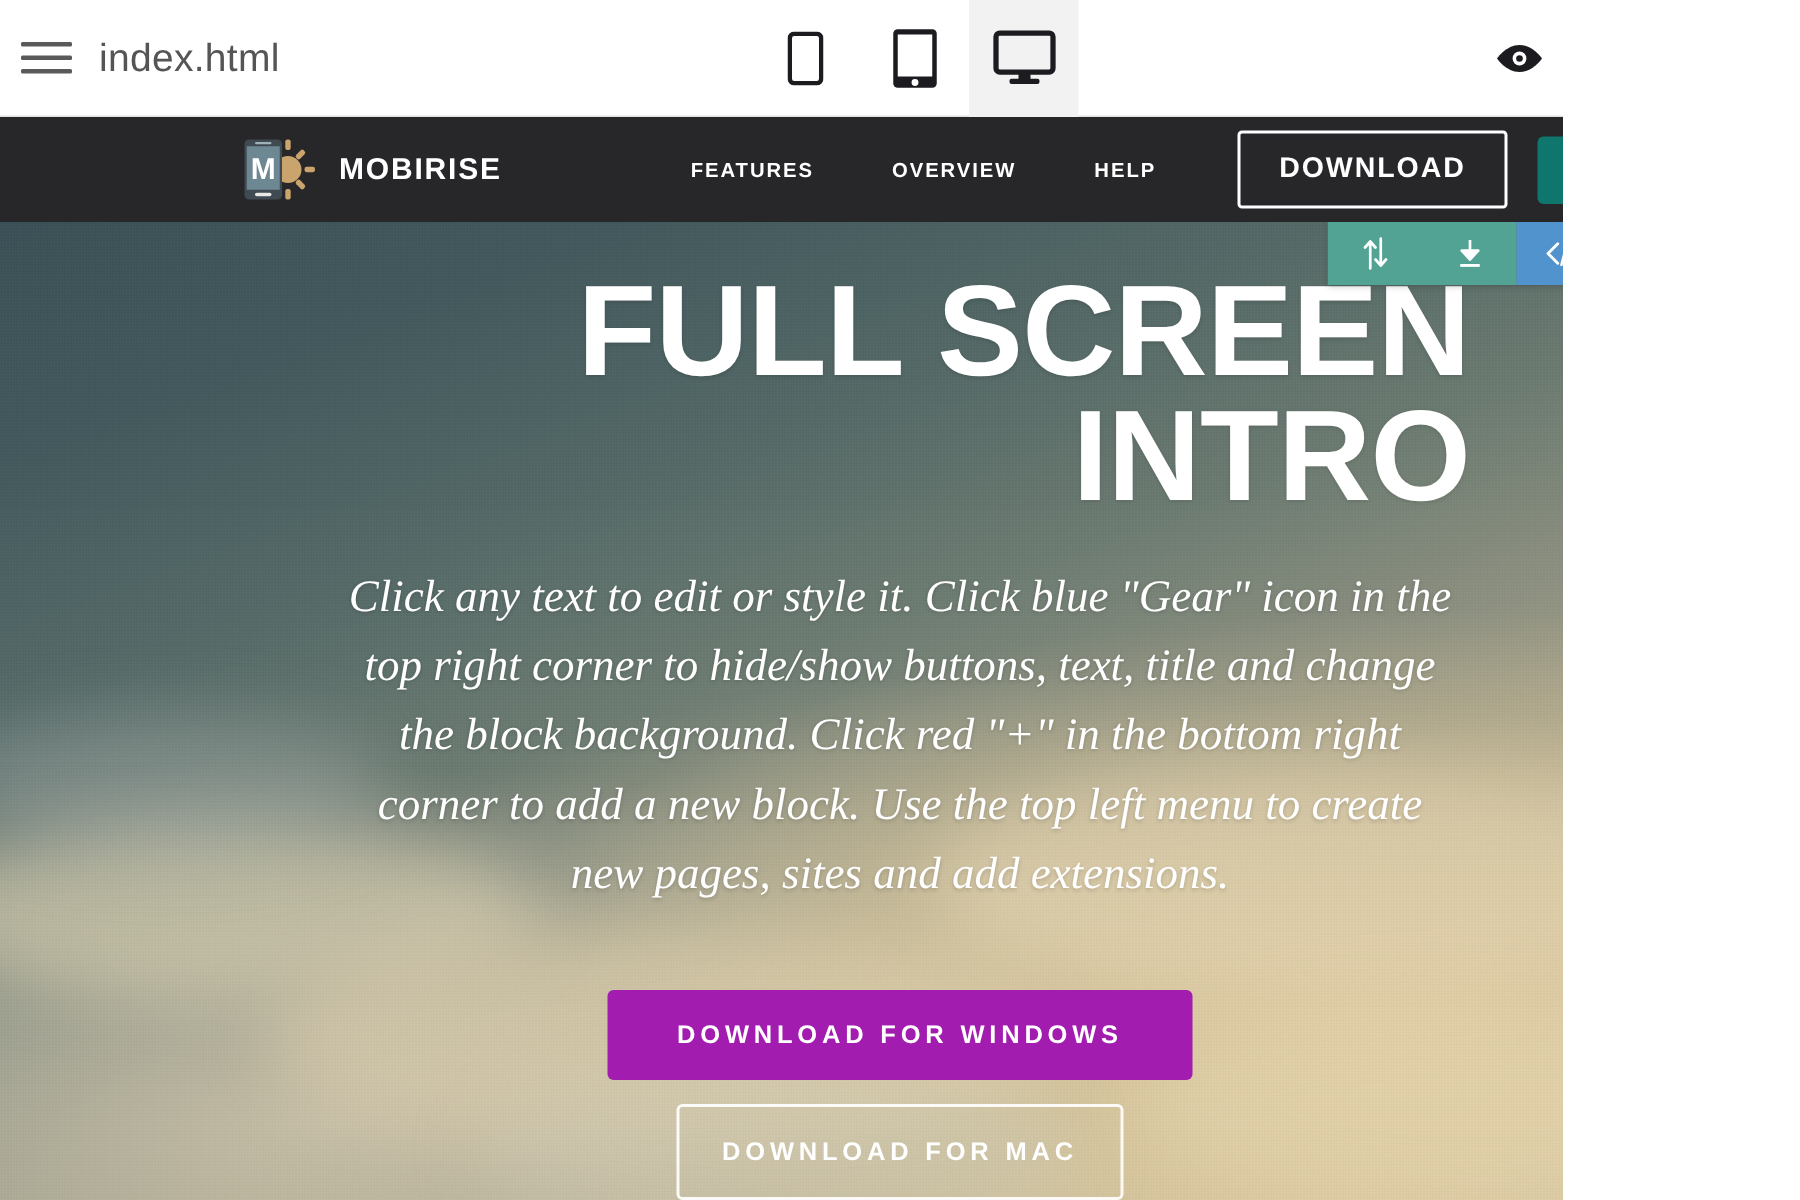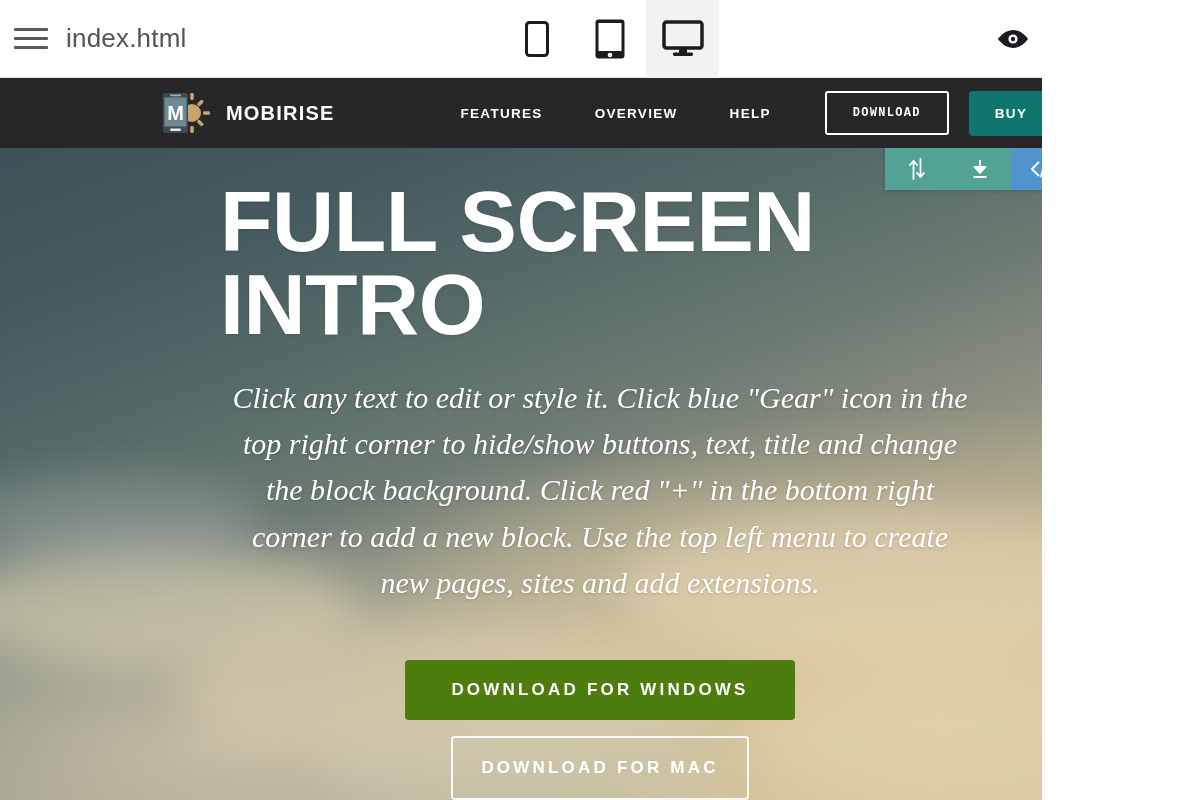--- a/index.html
+++ b/index.html
@@ -71,23 +71,23 @@
     font-family: "Liberation Sans", sans-serif;
   }
   .nav-links { display: flex; align-items: center; margin-left: 100px; gap: 0; }
   .nav-link {
     color: #ffffff; font-size: 13.5px; font-weight: bold; letter-spacing: 1.3px;
     padding: 10px 26px; cursor: pointer; text-decoration: none; white-space: nowrap;
   }
   .btn-outline {
     margin-left: 28px;
     border: 2px solid #ffffff; color: #ffffff; background: transparent;
-    font-size: 12px; font-weight: bold; letter-spacing: 1.3px;
+    font-size: 19px; font-weight: bold; letter-spacing: 1.3px;
     padding: 13px 26px; cursor: pointer; border-radius: 3px;
-    font-family: Liberation Mono, monospace; white-space: nowrap;
+    font-family: Liberation Sans, sans-serif; white-space: nowrap;
   }
   .btn-buy {
     margin-left: 20px;
     background: #0f766e; color: #ffffff; border: none;
     font-size: 13.5px; font-weight: bold; letter-spacing: 1.3px;
     padding: 15px 26px; cursor: pointer; border-radius: 4px;
     font-family: "Liberation Sans", sans-serif; white-space: nowrap;
   }
 
   
@@ -124,36 +124,36 @@
     position: absolute; border-radius: 50%;
     filter: blur(22px); pointer-events: none;
   }
   .hero-content {
     position: absolute; inset: 0;
     display: flex; flex-direction: column; align-items: center;
     padding-top: 32px;
   }
   .hero-title {
     color: #ffffff; font-weight: bold;
-    font-size: 86px; line-height: 0.96; text-align: left;
+    font-size: 86px; line-height: 0.96; text-align: right;
     letter-spacing: -0.5px; max-width: 760px;
     text-shadow: 0 1px 3px rgba(0,0,0,0.12);
     font-family: "Liberation Sans", sans-serif;
   }
   .hero-text {
     margin-top: 30px;
     color: #ffffff; font-style: italic;
     font-family: "Liberation Serif", serif;
     font-size: 30px; line-height: 1.54; text-align: center;
     max-width: 740px;
     text-shadow: 0 1px 3px rgba(0,0,0,0.18);
   }
   .hero-buttons { margin-top: 54px; display: flex; flex-direction: column; align-items: center; gap: 16px; }
   .btn-win {
-    background: #4d7c0f; color: #ffffff; border: none;
+    background: #a21caf; color: #ffffff; border: none;
     font-size: 17px; font-weight: bold; letter-spacing: 3.2px;
     padding: 20px 46px; cursor: pointer; border-radius: 4px;
     font-family: "Liberation Sans", sans-serif; white-space: nowrap;
   }
   .btn-mac {
     background: transparent; color: #ffffff; border: 2px solid rgba(255,255,255,0.92);
     font-size: 17px; font-weight: bold; letter-spacing: 3.2px;
     padding: 20px 28px; cursor: pointer; border-radius: 4px;
     font-family: "Liberation Sans", sans-serif; white-space: nowrap;
   }

